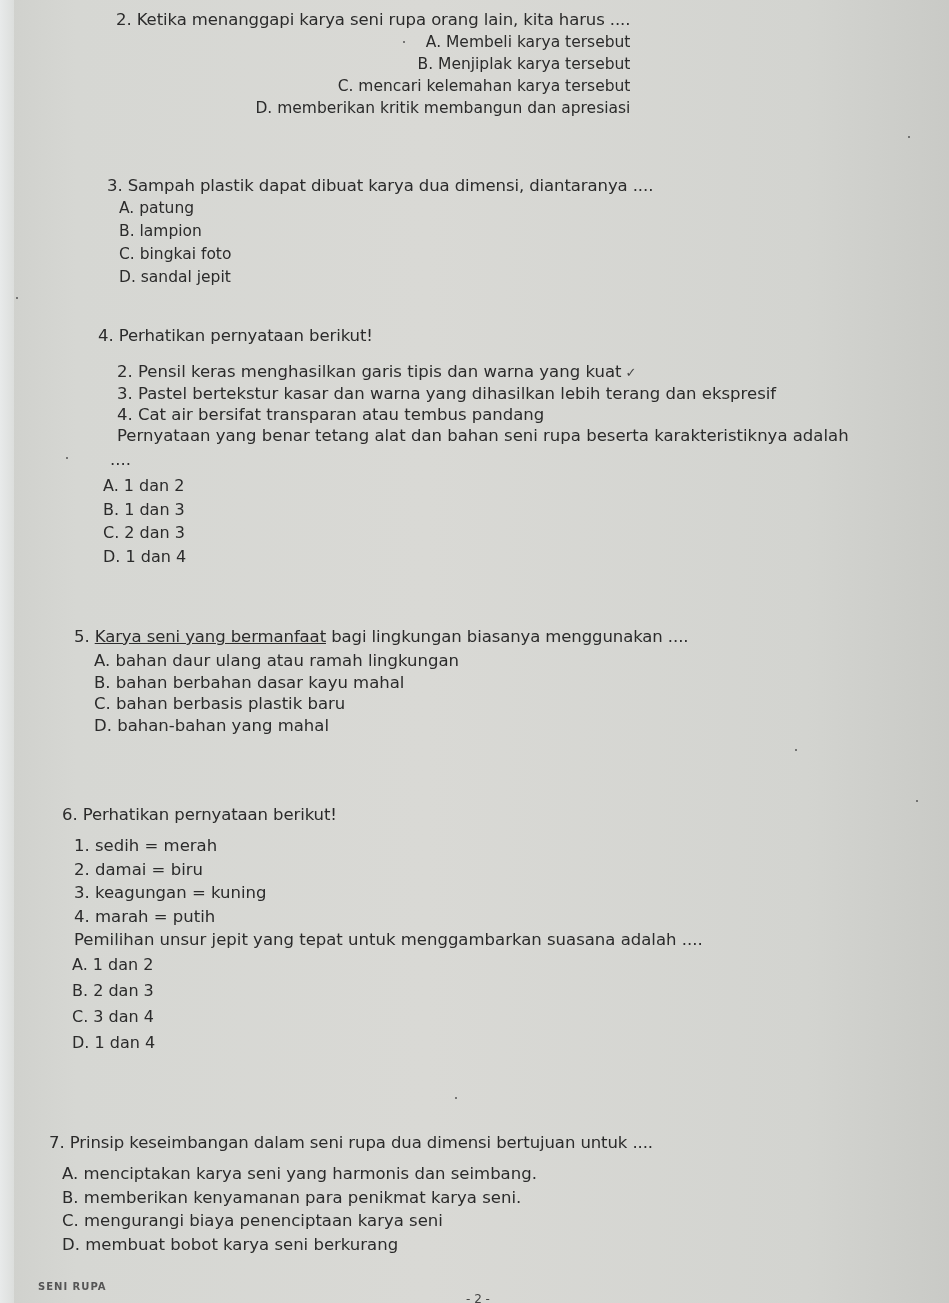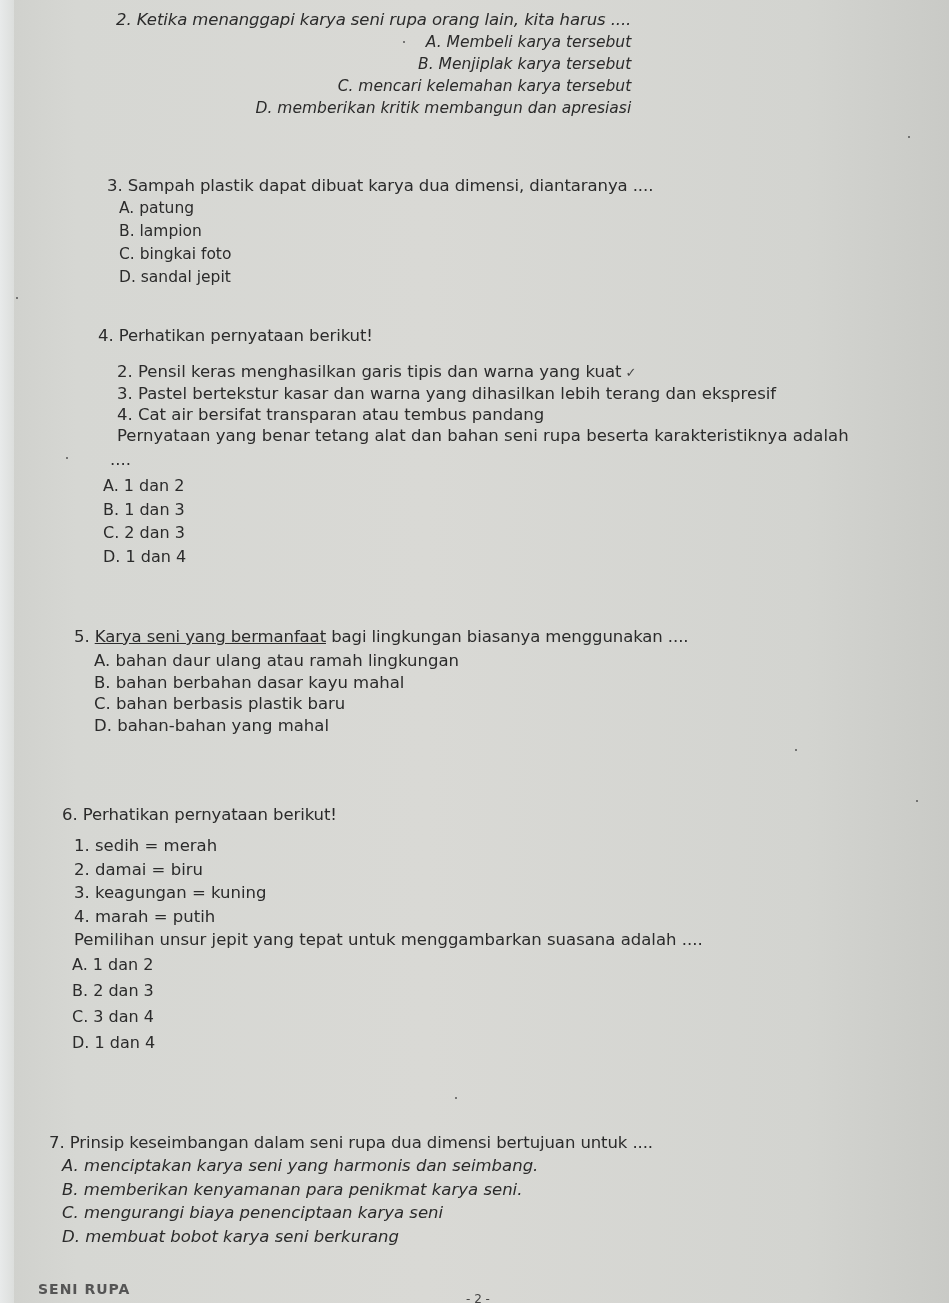--- a/index.html
+++ b/index.html
@@ -13,30 +13,30 @@
     .left-edge {
       position: absolute; left: 0; top: 0; width: 14px; height: 1303px;
       background: linear-gradient(90deg, #e8eaea 0%, #dcdedc 100%);
     }
     .q { position: absolute; font-size: 16.5px; line-height: 23px; white-space: nowrap; }
     .q .stem { letter-spacing: -0.1px; }
     .opts { margin: 0; padding: 0; list-style: none; }
     .opts li { white-space: nowrap; }
     .u { text-decoration: underline; }
     .tick { font-size: 13px; color: #444; margin-left: 4px; }
-    .footer { position: absolute; left: 38px; top: 1281px; font-size: 14px; font-weight: bold; color: #555; letter-spacing: 1px; }
+    .footer { position: absolute; left: 38px; top: 1281px; font-size: 10px; font-weight: bold; color: #555; letter-spacing: 1px; }
     .pagenum { position: absolute; left: 466px; top: 1292px; font-size: 12px; color: #444; }
     .speck { position: absolute; width: 2px; height: 2px; background: #555; border-radius: 50%; }
   </style>
 </head>
 <body>
 
 <div class="left-edge"></div>
 
-<div class="q" style="left:116px; top:8px;font-style:italic;">
+<div class="q" style="left:116px; top:8px;">
   <div class="stem">
     <span>2.</span>
     <span>Ketika menanggapi karya seni rupa orang lain, kita harus ....</span>
   </div>
   <ul class="opts" style="margin-left:16px; font-size:15.5px; line-height:22px;text-align:right;">
     <li>A.  Membeli karya tersebut</li>
     <li>B.  Menjiplak karya tersebut</li>
     <li>C.  mencari kelemahan karya tersebut</li>
     <li>D.  memberikan kritik membangun dan apresiasi</li>
   </ul>
@@ -106,21 +106,21 @@
     <li>C. 3 dan 4</li>
     <li>D. 1 dan 4</li>
   </ul>
 </div>
 
 <div class="q" style="left:49px; top:1131px;">
   <div class="stem">
     <span>7.</span>
     <span>Prinsip keseimbangan dalam seni rupa dua dimensi bertujuan untuk ....</span>
   </div>
-  <ul class="opts" style="margin-left:13px; line-height:23.5px;font-style:italic;">
+  <ul class="opts" style="margin-left:13px; margin-top:8px; line-height:23.5px;">
     <li>A. menciptakan karya seni yang harmonis dan seimbang.</li>
     <li>B. memberikan kenyamanan para penikmat karya seni.</li>
     <li>C. mengurangi biaya penenciptaan karya seni</li>
     <li>D. membuat bobot karya seni berkurang</li>
   </ul>
 </div>
 
 <div class="footer">SENI RUPA</div>
 <div class="pagenum">- 2 -</div>
 

